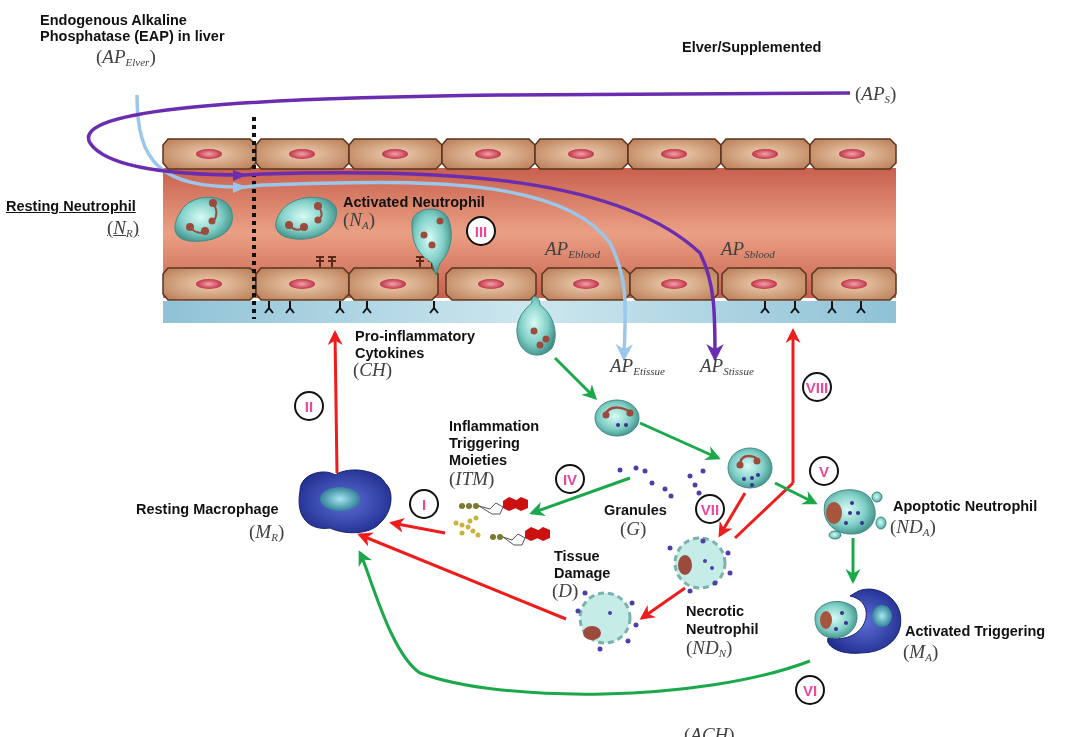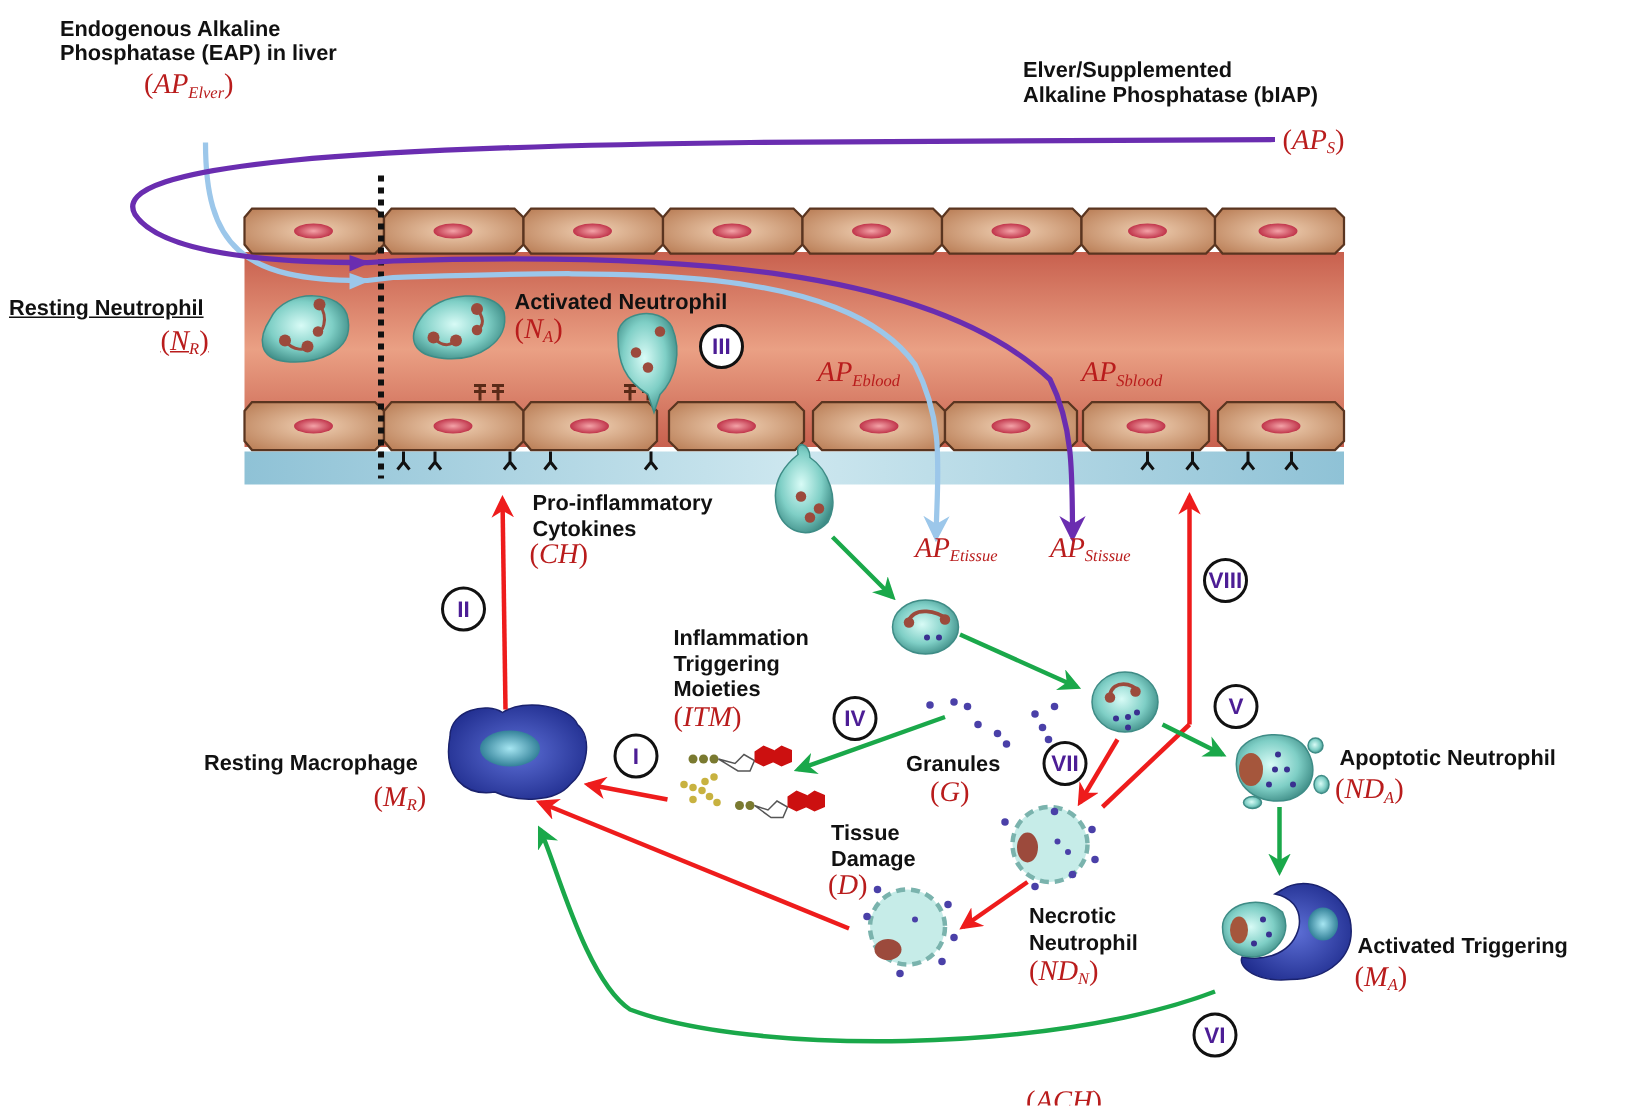--- a/index.html
+++ b/index.html
@@ -1,22 +1,22 @@
 <!DOCTYPE html>
 <html><head>
 <meta charset="utf-8">
 <style>
   html, body { margin:0; padding:0; background:#ffffff; }
   body { width:1084px; height:737px; position:relative; overflow:hidden; font-family:"Liberation Sans", sans-serif; }
   #stage { position:absolute; left:0; top:13px; width:1080px; height:737px; }
   .lbl { position:absolute; font-family:"Liberation Sans", sans-serif; font-weight:bold; font-size:14.5px; color:#111; line-height:18px; white-space:nowrap; }
-  .math { position:absolute; font-family:"Liberation Serif", serif; font-style:italic; font-size:19px; color:#b91c1c; white-space:nowrap; line-height:22px; }
+  .math { position:absolute; font-family:"Liberation Serif", serif; font-style:italic; font-size:19px; color:#404040; white-space:nowrap; line-height:22px; }
   .math sub { font-size:11px; position:relative; top:3px; vertical-align:baseline; }
   .math .pr { font-style:normal; }
-  .roman { position:absolute; width:30px; height:30px; border:2px solid #111; border-radius:50%; background:#fff; display:flex; align-items:center; justify-content:center; font-family:"Liberation Sans", sans-serif; font-weight:bold; font-size:15px; color:#4c1d95; box-sizing:border-box; }
+  .roman { position:absolute; width:30px; height:30px; border:2px solid #111; border-radius:50%; background:#fff; display:flex; align-items:center; justify-content:center; font-family:"Liberation Sans", sans-serif; font-weight:bold; font-size:15px; color:#ec4899; box-sizing:border-box; }
 </style>
 </head>
 <body>
 
 <div id="stage">
 <svg width="1084" height="737" viewBox="0 0 1084 737" xmlns="http://www.w3.org/2000/svg">
   <defs>
     <linearGradient id="lumen" x1="0" y1="0" x2="0" y2="1">
       <stop offset="0" stop-color="#c8604e"></stop>
       <stop offset="0.5" stop-color="#eaa084"></stop>
@@ -315,21 +315,20 @@
     <path d="M810,648 C700,690 500,690 420,660 C390,640 370,560 360,540" marker-end="url(#arG)"></path>
   </g>
 </svg>
 
 
 <div class="lbl" style="left:40px; top:-2px;">Endogenous Alkaline</div>
 <div class="lbl" style="left:40px; top:14px;">Phosphatase (EAP) in liver</div>
 <div class="math" style="left:96px; top:33px;"><span class="pr">(</span><span>AP</span><sub>Elver</sub><span class="pr">)</span></div>
 
 <div class="lbl" style="left:682px; top:25px;">Elver/Supplemented</div>
-<div class="lbl" style="left:682px; top:42px;">Alkaline Phosphatase (bIAP)</div>
 <div class="math" style="left:855px; top:70px;"><span class="pr">(</span><span>AP</span><sub>S</sub><span class="pr">)</span></div>
 
 <div class="lbl" style="left:6px; top:184px;text-decoration:underline;">Resting Neutrophil</div>
 <div class="math" style="left:107px; top:204px;text-decoration:underline;"><span class="pr">(</span><span>N</span><sub>R</sub><span class="pr">)</span></div>
 
 <div class="lbl" style="left:343px; top:180px;">Activated  Neutrophil</div>
 <div class="math" style="left:343px; top:196px;"><span class="pr">(</span><span>N</span><sub>A</sub><span class="pr">)</span></div>
 
 <div class="math" style="left:545px; top:225px;"><span>AP</span><sub>Eblood</sub></div>
 <div class="math" style="left:721px; top:225px;"><span>AP</span><sub>Sblood</sub></div>

